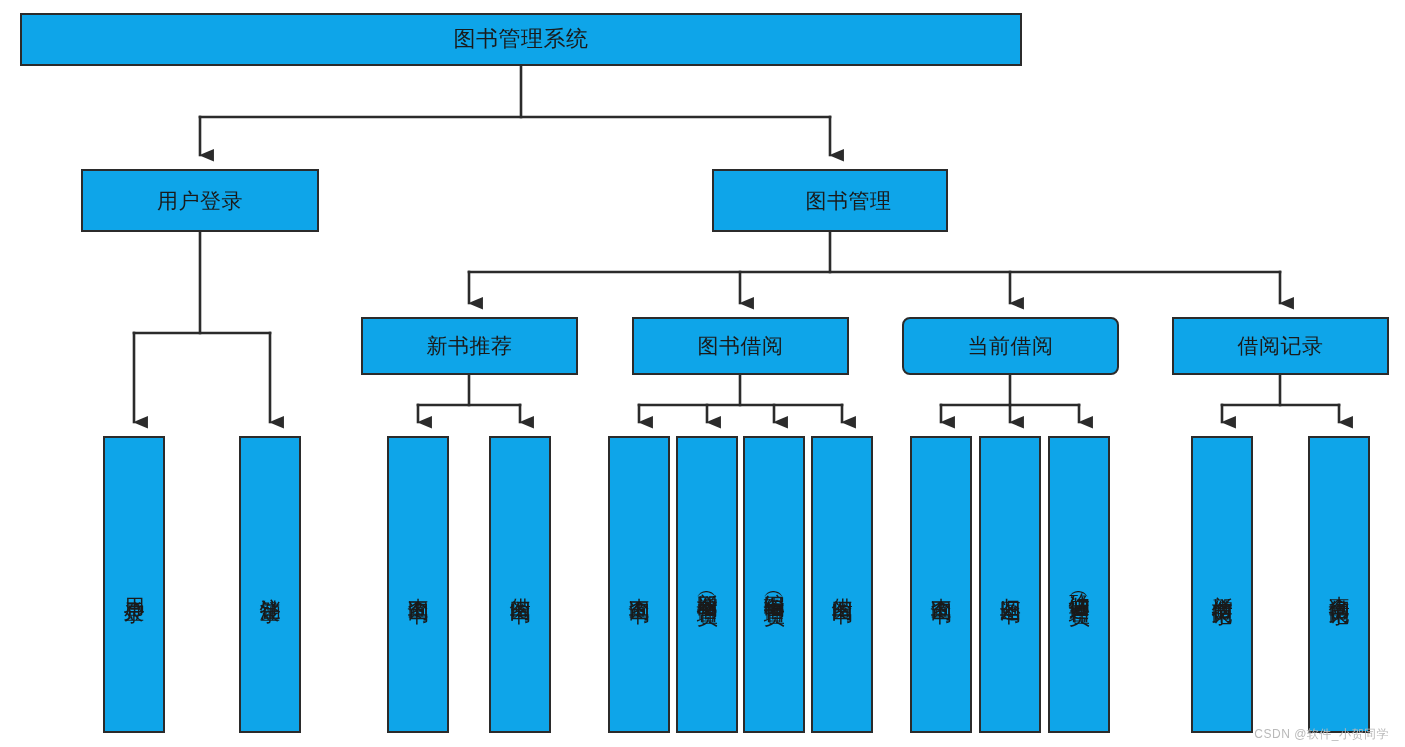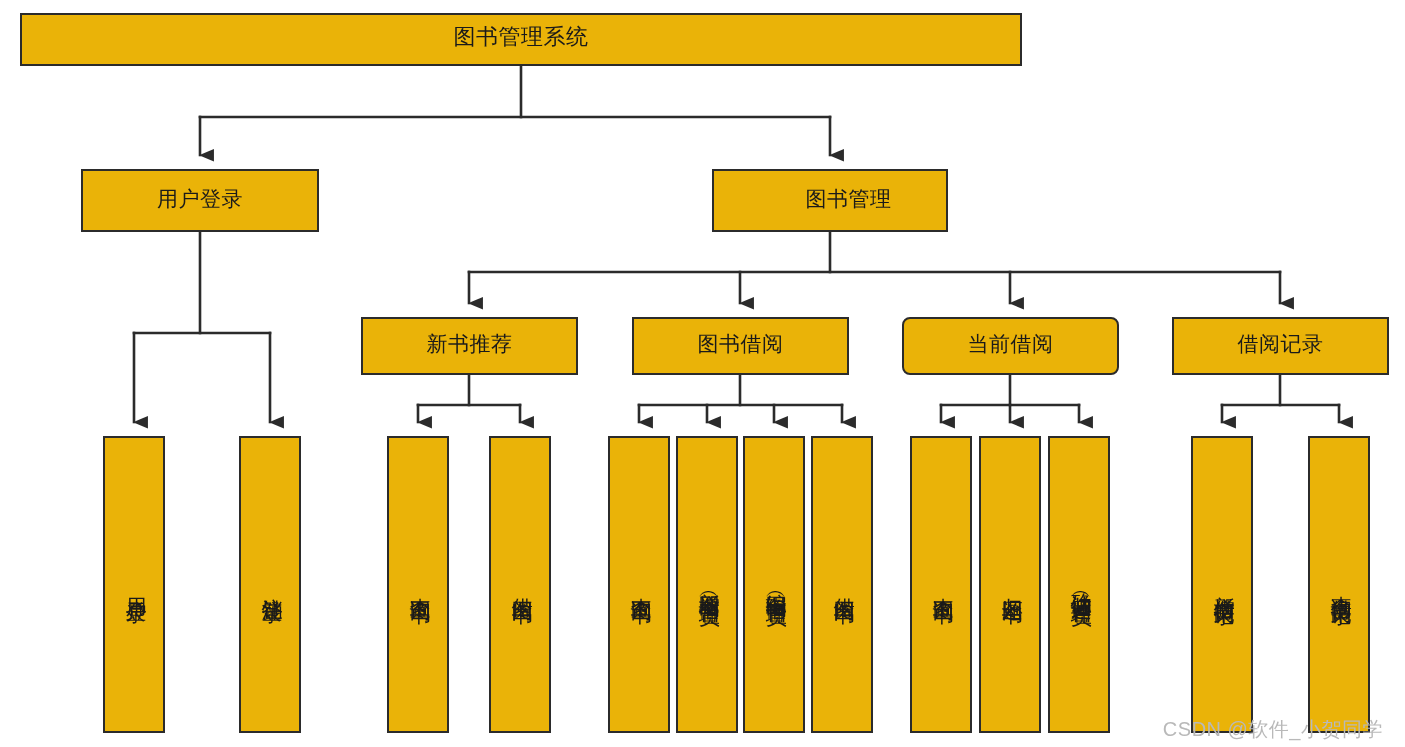--- a/index.html
+++ b/index.html
@@ -21,27 +21,26 @@
     position: absolute;
     left: 0;
     top: 0;
     width: 1405px;
     height: 747px;
     pointer-events: none;
   }
   .node {
     position: absolute;
     box-sizing: border-box;
-    background: #eab308;
+    background: #0ea5e9;
     border: 2px solid #2b2b2b;
     display: flex;
     align-items: center;
     justify-content: center;
     color: #1a1a1a;
-    font-family: Liberation Mono, monospace;
   }
   .node.horiz .node-label {
     font-size: 21px;
     line-height: 1.1;
     white-space: nowrap;
     letter-spacing: 0.5px;
   }
   .node.vert {
     align-items: center;
     justify-content: center;
@@ -51,23 +50,23 @@
     text-orientation: upright;
     font-size: 21px;
     line-height: 1.35;
     letter-spacing: 2px;
     text-align: center;
     max-height: 268px;
   }
   .node.root .node-label { font-size: 22px; }
   .watermark {
     position: absolute;
-    right: 22px;
+    right: 16px;
     bottom: 4px;
-    font-size: 20px;
+    font-size: 12px;
     color: #b9b9b9;
     white-space: nowrap;
     letter-spacing: 0.5px;
   }
 </style>
 </head>
 <body>
 
 <div id="stage">
 

